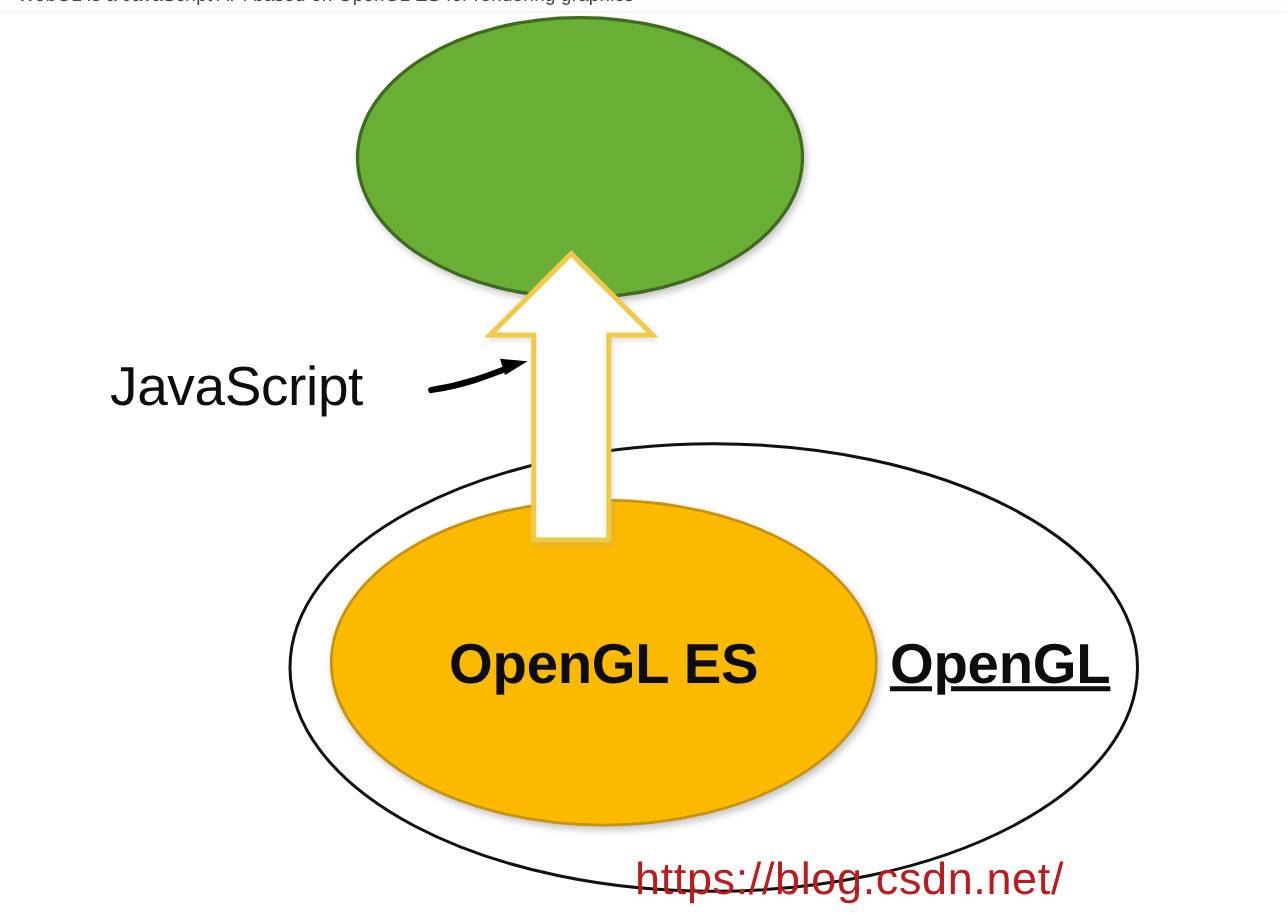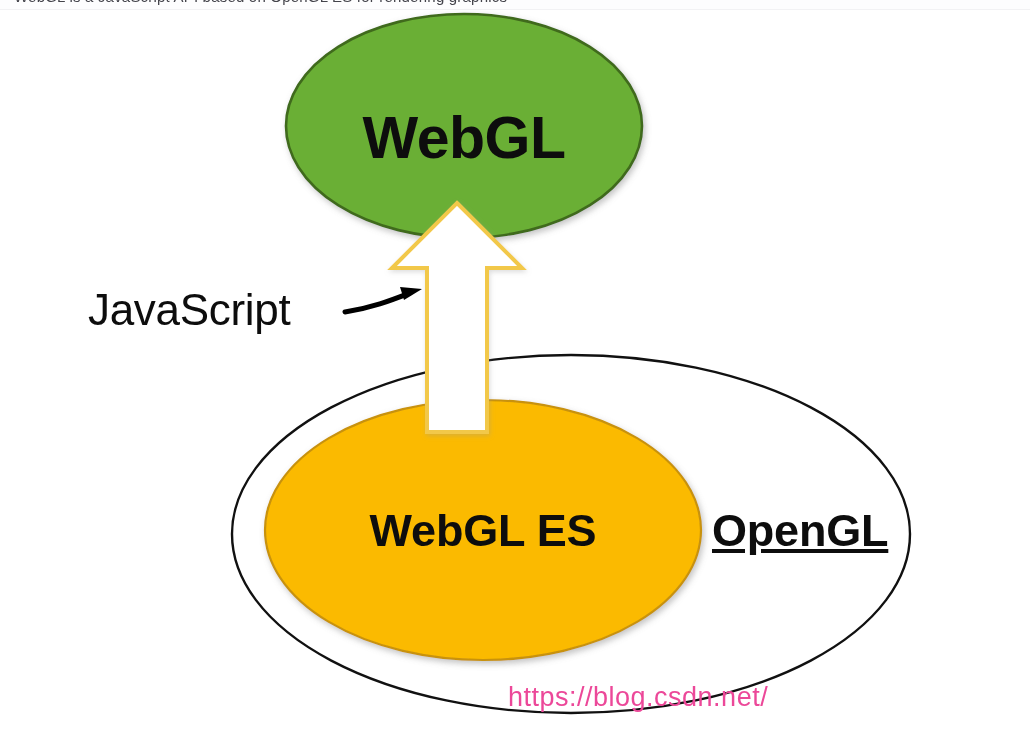--- a/index.html
+++ b/index.html
@@ -93,22 +93,22 @@
     font-size: 45px;
     font-weight: bold;
     letter-spacing: -0.2px;
     text-decoration: underline;
   }
 
   .watermark-url {
     position: absolute;
     left: 508px;
     top: 682px;
-    font-size: 27px;
-    color: #ec4899;
+    font-size: 36px;
+    color: #b91c1c;
     white-space: nowrap;
     letter-spacing: 0.5px;
   }
 
   .watermark-cn {
     position: absolute;
     left: 790px;
     top: 684px;
     font-size: 27px;
     color: #303038;
@@ -144,24 +144,23 @@
     <ellipse cx="483" cy="530" rx="218" ry="130" fill="#FBBA05" stroke="#C8920A" stroke-width="2.2" filter="url(#softShadow)"></ellipse>
 
     <polygon points="457,203 522,268 487,268 487,432 427,432 427,268 392,268" fill="#ffffff" stroke="#F2C849" stroke-width="4" stroke-linejoin="miter" filter="url(#arrowGlow)"></polygon>
 
     <g>
       <path d="M 345,312 C 372,308 392,300 410,293" fill="none" stroke="#000000" stroke-width="5" stroke-linecap="round"></path>
       <polygon points="422,289 400,287 404,300" fill="#000000"></polygon>
     </g>
   </svg>
 
-  <div class="label-text webgl-label">WebGL</div>
 
   <div class="label-text js-label">JavaScript</div>
 
-  <div class="label-text opengles-label">WebGL ES</div>
+  <div class="label-text opengles-label">OpenGL ES</div>
 
   <div class="label-text opengl-label">OpenGL</div>
 
   <div class="watermark-url">https://blog.csdn.net/</div>
 
 
 </div>
 
 </body></html>

